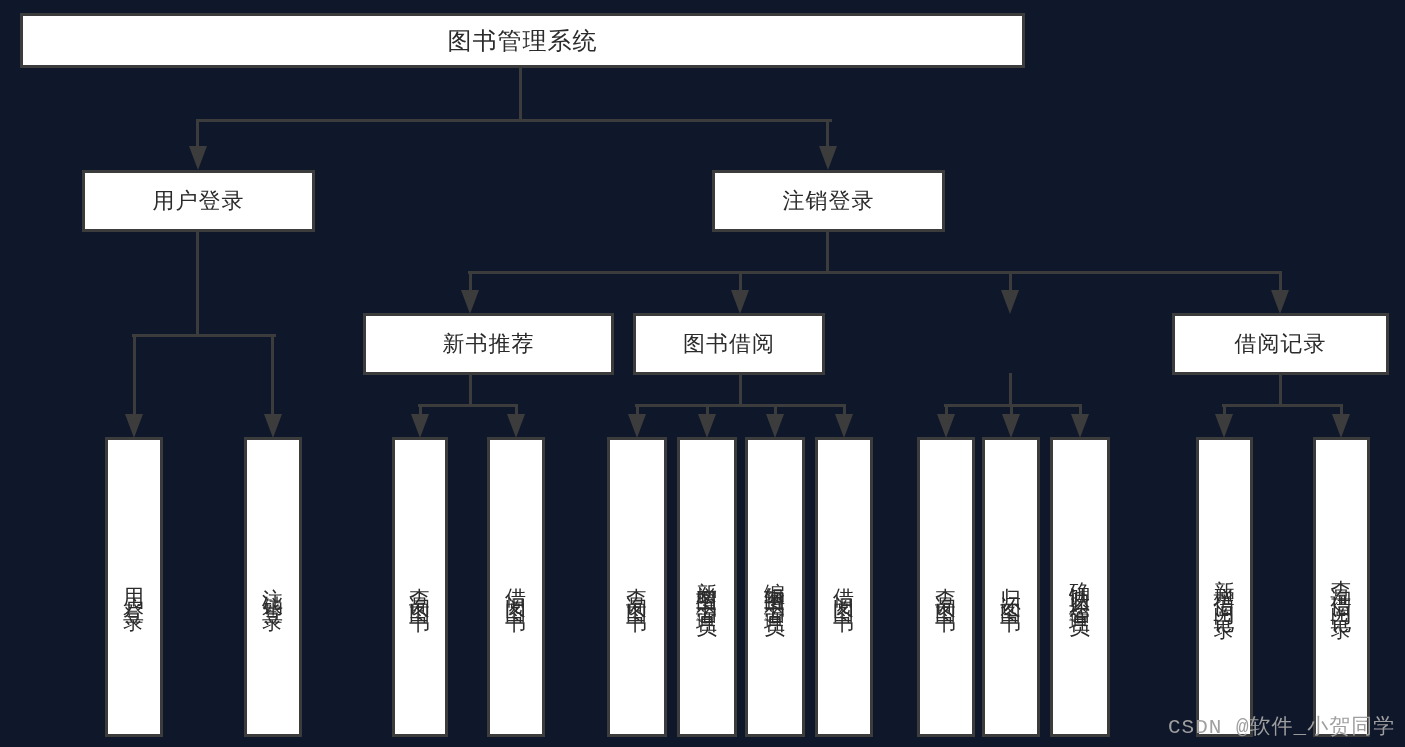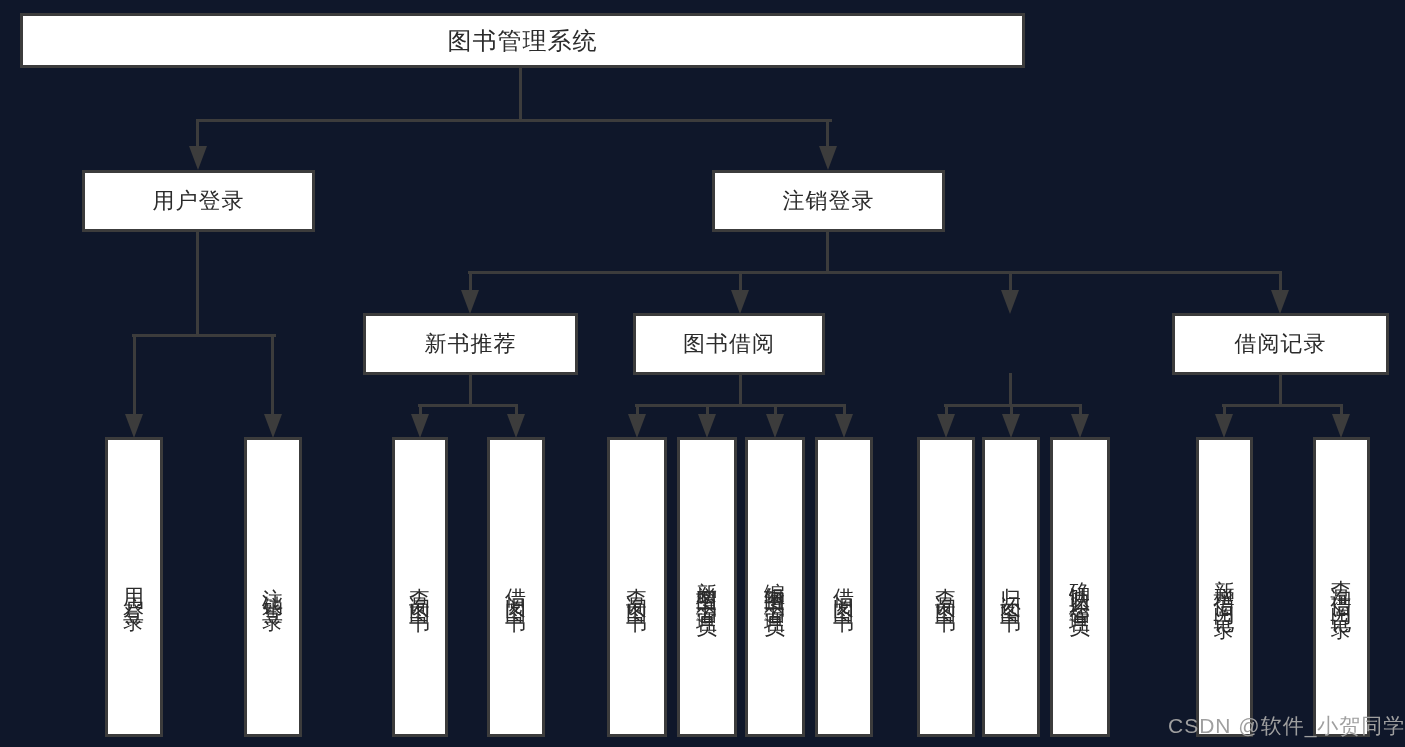--- a/index.html
+++ b/index.html
@@ -21,40 +21,40 @@
     font-size:21px;letter-spacing:8px;line-height:1;white-space:nowrap;
   }
   .line{position:absolute;background:#3c3c3c;z-index:1;}
   .arrow{
     position:absolute;width:0;height:0;z-index:1;
     border-left:9px solid transparent;border-right:9px solid transparent;
     border-top:24px solid #3c3c3c;
   }
   .watermark{
     position:absolute;top:712px;left:1168px;z-index:5;
-    font-size:21px;color:#9f9f9f;letter-spacing:1px;white-space:nowrap;
+    font-size:21px;color:#9f9f9f;letter-spacing:1px;white-space:nowrap;font-family:Liberation Mono, monospace;
   }
 </style>
 </head>
 <body>
 
 <div class="canvas">
 
   <div class="hbox" style="left:20px;top:13px;width:1005px;height:55px;font-size:24px;">
     <span>图书管理系统</span>
   </div>
 
   <div class="hbox" style="left:82px;top:170px;width:233px;height:62px;">
     <span>用户登录</span>
   </div>
   <div class="hbox" style="left:712px;top:170px;width:233px;height:62px;">
     <span>注销登录</span>
   </div>
 
-  <div class="hbox" style="left:363px;top:313px;width:215px;height:62px;align-items:center;">
+  <div class="hbox" style="left:363px;top:313px;width:251px;height:62px;align-items:center;">
     <span>新书推荐</span>
   </div>
   <div class="hbox" style="left:633px;top:313px;width:192px;height:62px;">
     <span>图书借阅</span>
   </div>
   <div class="hbox" style="left:1172px;top:313px;width:217px;height:62px;">
     <span>借阅记录</span>
   </div>
 
   <div class="vbox" style="left:105px;top:437px;width:58px;height:300px;">

